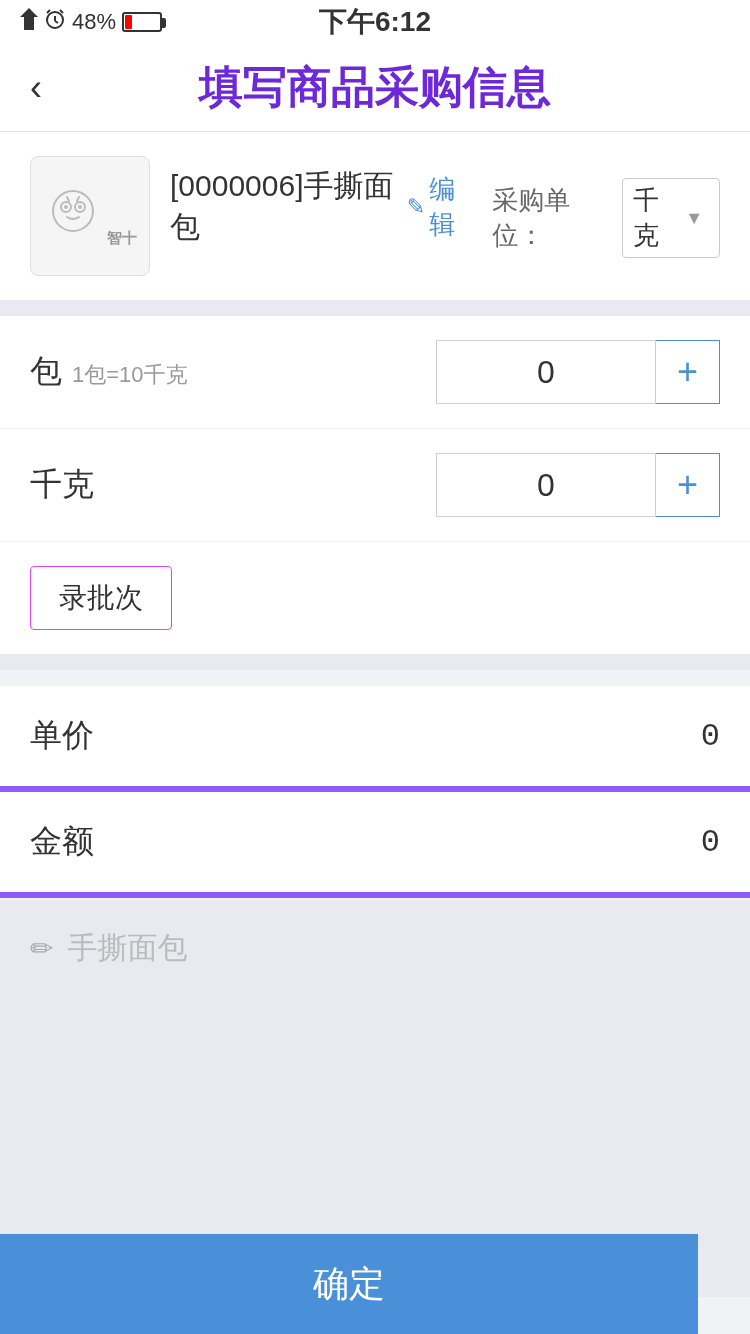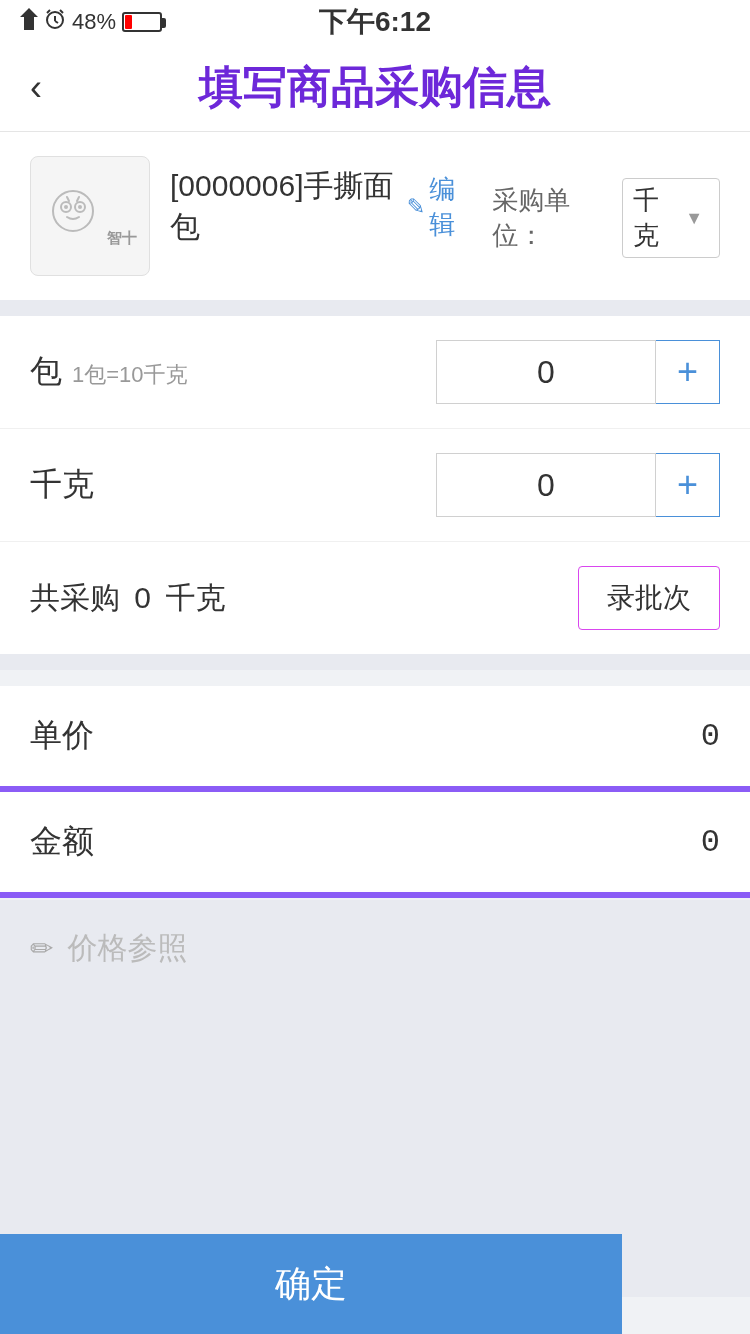--- a/index.html
+++ b/index.html
@@ -325,21 +325,21 @@
 
     
     .empty-space {
       background: #e8eaf0;
       flex: 1;
       min-height: 300px;
     }
 
     
     .confirm-btn {
-      width: 622px;
+      width: 698px;
       height: 100px;
       background: #4a90d9;
       display: flex;
       align-items: center;
       justify-content: center;
       font-size: 36px;
       color: #fff;
       font-weight: 500;
       cursor: pointer;
       position: fixed;
@@ -443,45 +443,40 @@
       <div class="input-row-label">
         <span>千克</span>
       </div>
       <div class="input-row-right">
         <div class="number-input-box">0</div>
         <div class="plus-btn">+</div>
       </div>
     </div>
 
     <div class="summary-row">
-      <div class="summary-text">
-        <span>共采购</span>
-        <span style="margin: 0 6px;">0</span>
-        <span>千克</span>
-      </div>
       <button class="batch-btn">录批次</button>
     </div>
   </div>
 
   <div class="section-separator"></div>
 
   <div class="price-section">
     <div class="price-row">
       <span class="price-row-label">单价</span>
       <span class="price-row-value">0</span>
     </div>
     <div class="price-row">
       <span class="price-row-label">金额</span>
       <span class="price-row-value">0</span>
     </div>
   </div>
 
   <div class="notes-section">
     <span class="notes-icon">✏</span>
-    <span class="notes-placeholder">价格参照</span>
+    <span class="notes-placeholder">手撕面包</span>
   </div>
 
   <div class="empty-space"></div>
 </div>
 
 <div class="confirm-btn">
   <span>确定</span>
 </div>
 
 </body></html>

